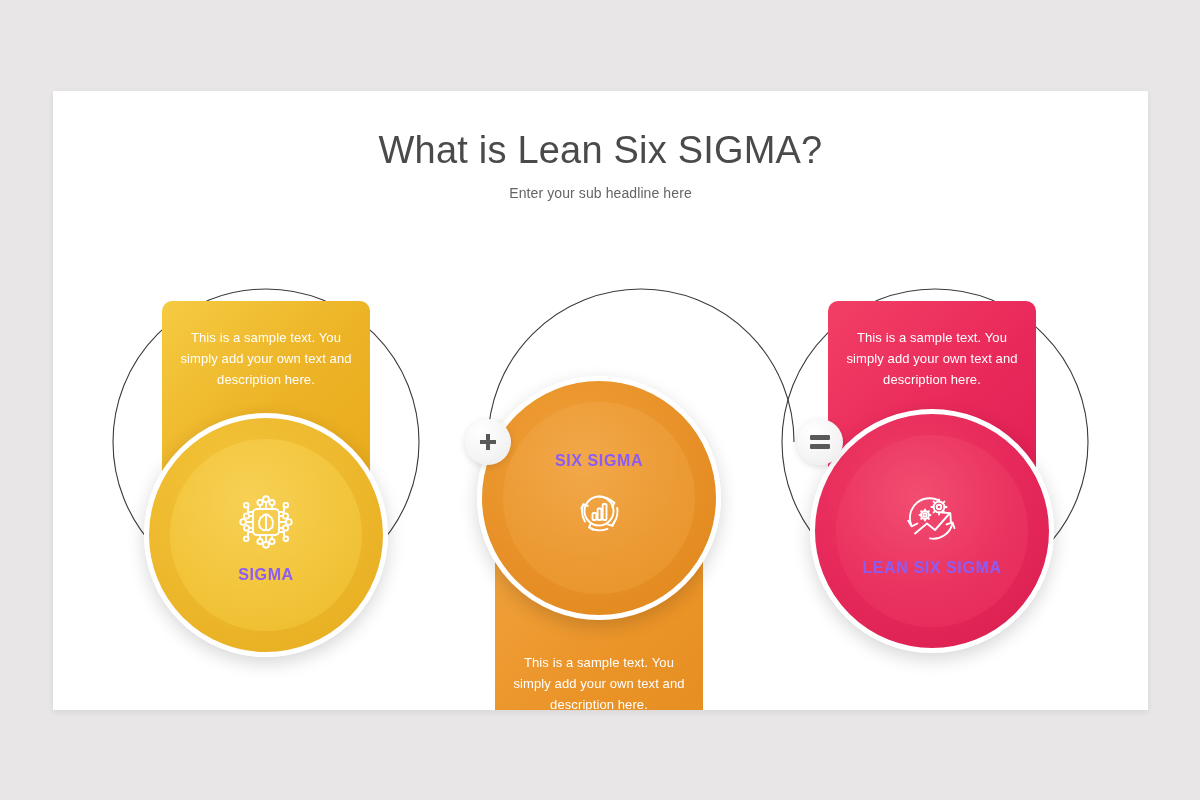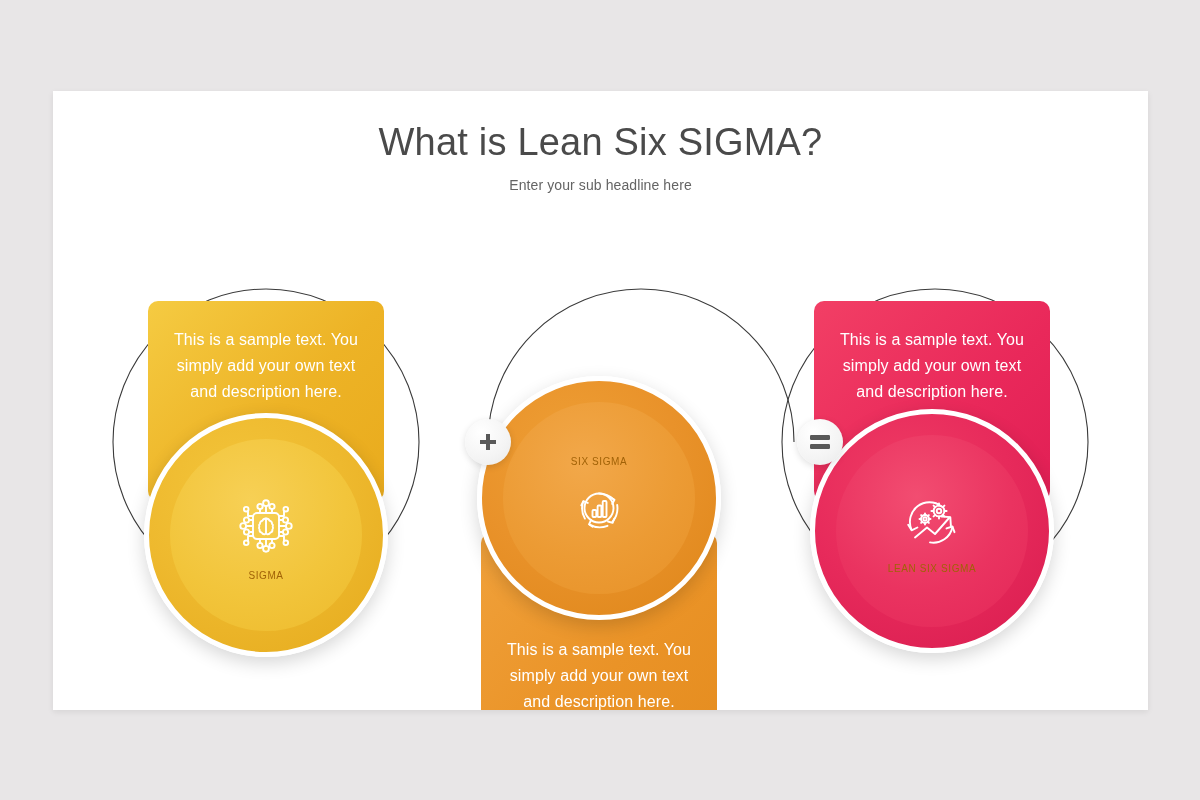--- a/index.html
+++ b/index.html
@@ -26,21 +26,21 @@
     height: 619px;
     background: #ffffff;
     box-shadow: 0 2px 6px rgba(0,0,0,0.08);
     overflow: hidden;
   }
 
   
   .header {
     position: absolute;
     left: 0;
-    top: 4px;
+    top: 12px;
     width: 100%;
     text-align: center;
     padding-top: 26px;
   }
   .slide-title {
     font-size: 38px;
     font-weight: 400;
     color: #4a4a4a;
     letter-spacing: 0.2px;
     line-height: 1.15;
@@ -75,27 +75,27 @@
     position: absolute;
     width: 300px;
   }
   .pillar-lean      { left: 63px;  top: 210px; }
   .pillar-sixsigma  { left: 396px; top: 180px; }
   .pillar-result    { left: 729px; top: 210px; }
 
   
   .flag {
     position: absolute;
-    width: 236px;
+    width: 208px;
     left: 50%;
     transform: translateX(-50%);
     border-radius: 10px;
     padding: 26px 16px 26px 16px;
     color: #ffffff;
-    font-size: 16px;
+    font-size: 13px;
     line-height: 1.62;
     text-align: center;
     letter-spacing: 0.1px;
   }
   .flag-top    { top: 0; padding-bottom: 96px; }
   .flag-bottom { bottom: 0; padding-top: 104px; }
 
   .flag-yellow { background: linear-gradient(135deg,#f5cb42 0%,#edb326 55%,#e9ab1d 100%); }
   .flag-orange { background: linear-gradient(135deg,#f0a13b 0%,#ea9327 60%,#e58d20 100%); }
   .flag-pink   { background: linear-gradient(135deg,#f23f65 0%,#e9285a 60%,#e11f55 100%); }
@@ -139,23 +139,23 @@
     position: absolute;
     inset: 0;
     display: flex;
     flex-direction: column;
     align-items: center;
     justify-content: center;
     gap: 8px;
     z-index: 3;
   }
   .disc-label {
-    color: #a16207;
-    font-size: 10px;
-    font-weight: 400;
+    color: #8b5cf6;
+    font-size: 16px;
+    font-weight: 700;
     letter-spacing: 0.6px;
     text-align: center;
   }
   .disc-icon { line-height: 0; }
   .disc-icon svg { display: block; }
 
   
   .badge {
     position: absolute;
     width: 46px;

